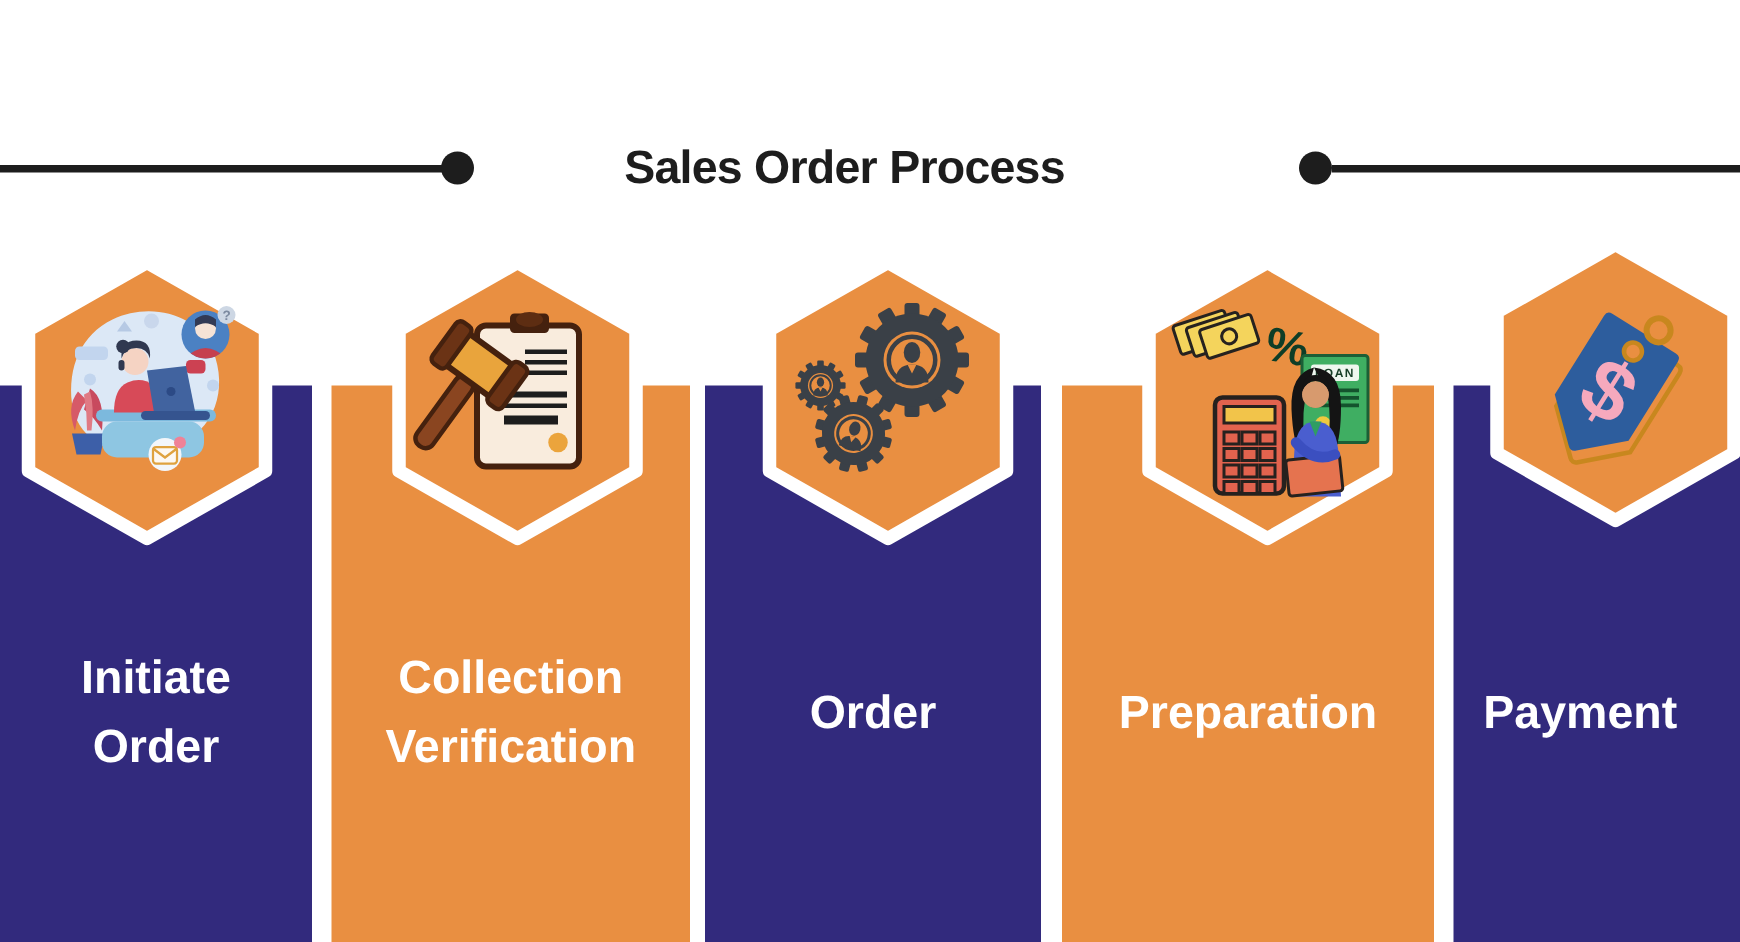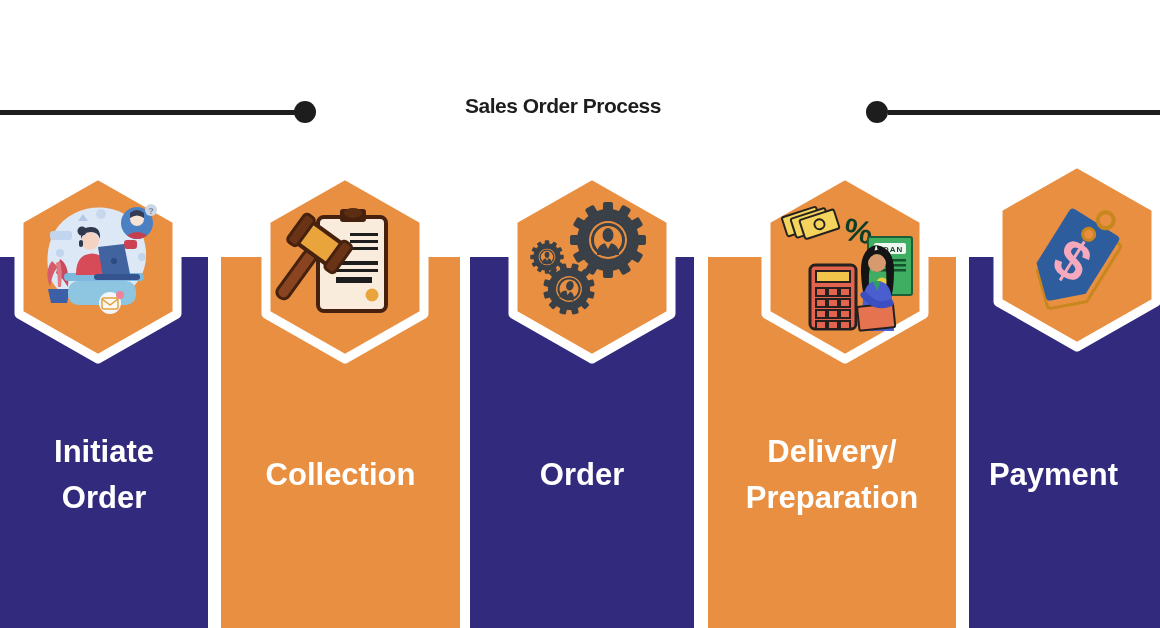--- a/index.html
+++ b/index.html
@@ -13,21 +13,21 @@
     overflow:hidden;font-family:"Liberation Sans",sans-serif;
   }
   .rule{position:absolute;top:110px;height:5px;background:var(--ink);}
   .rule.left{left:0;width:296px;}
   .rule.right{left:888px;width:272px;}
   .dot{position:absolute;top:101px;width:22px;height:22px;border-radius:50%;background:var(--ink);}
   .dot.left{left:294px;}
   .dot.right{left:866px;}
   .title{
     position:absolute;top:94px;left:563px;transform:translateX(-50%);
-    font-size:21px;font-weight:bold;color:var(--ink);white-space:nowrap;letter-spacing:-0.5px;
+    font-size:31px;font-weight:bold;color:var(--ink);white-space:nowrap;letter-spacing:-0.5px;
   }
   .column{position:absolute;top:257px;height:371px;}
   .column.indigo{background:var(--indigo);}
   .column.orange{background:var(--orange);}
   .hex{position:absolute;width:174px;height:196px;}
   .hex-bg{fill:var(--orange);stroke:#ffffff;stroke-width:9;stroke-linejoin:round;}
   .label{
     position:absolute;top:402px;height:146px;
     display:flex;flex-direction:column;justify-content:center;align-items:center;
     color:#ffffff;font-weight:bold;font-size:31px;line-height:46px;text-align:center;
@@ -210,26 +210,26 @@
       <text x="0" y="28" text-anchor="middle" font-size="56" font-weight="bold" fill="#f6a9bd">$</text>
     </g>
   </svg>
 
   <div class="label" style="left:0;width:208px">
     <span>Initiate</span>
     <span>Order</span>
   </div>
   <div class="label" style="left:221px;width:239px">
     <span>Collection</span>
+    <span>Verification</span>
   </div>
   <div class="label" style="left:470px;width:224px">
     <span>Order</span>
   </div>
   <div class="label" style="left:708px;width:248px">
-    <span>Delivery/</span>
     <span>Preparation</span>
   </div>
   <div class="label" style="left:969px;width:169px">
     <span>Payment</span>
     <span></span>
   </div>
 
 </div>
 
 </body></html>

